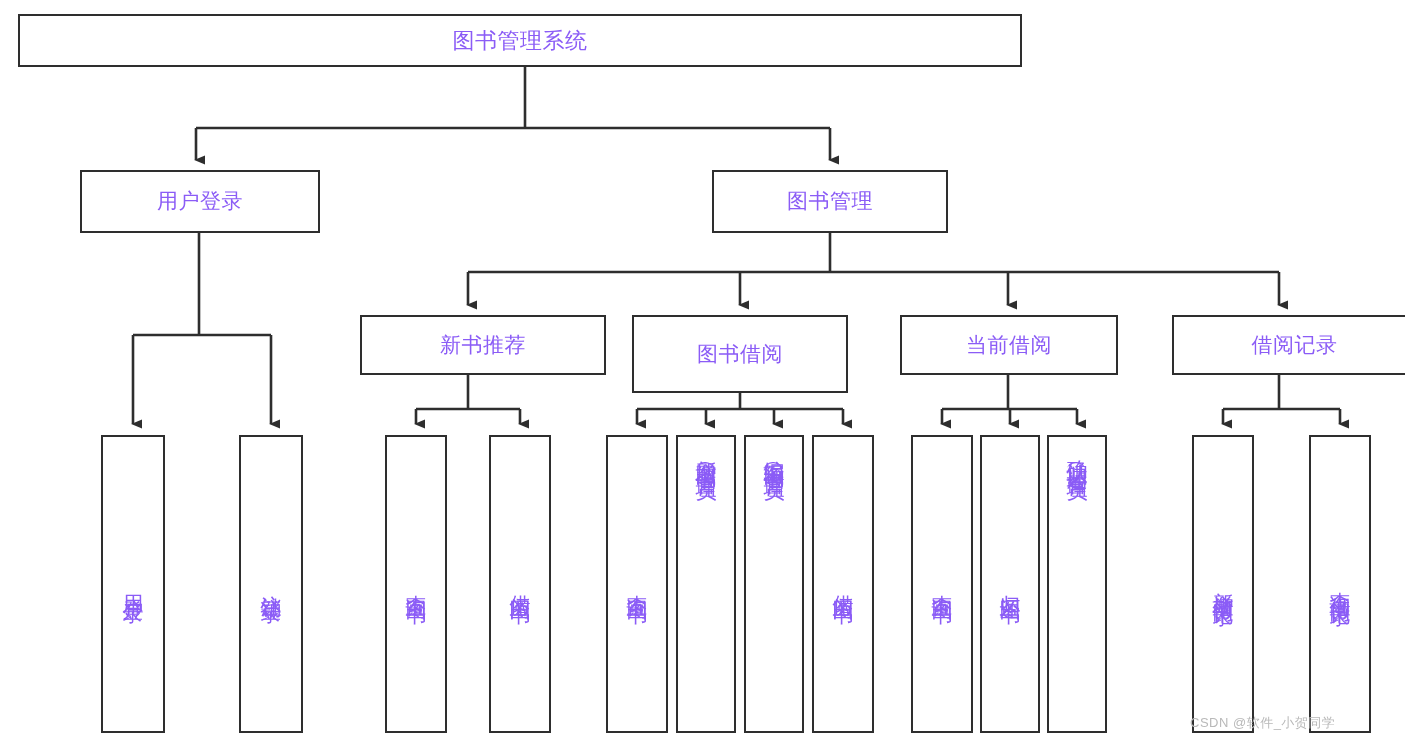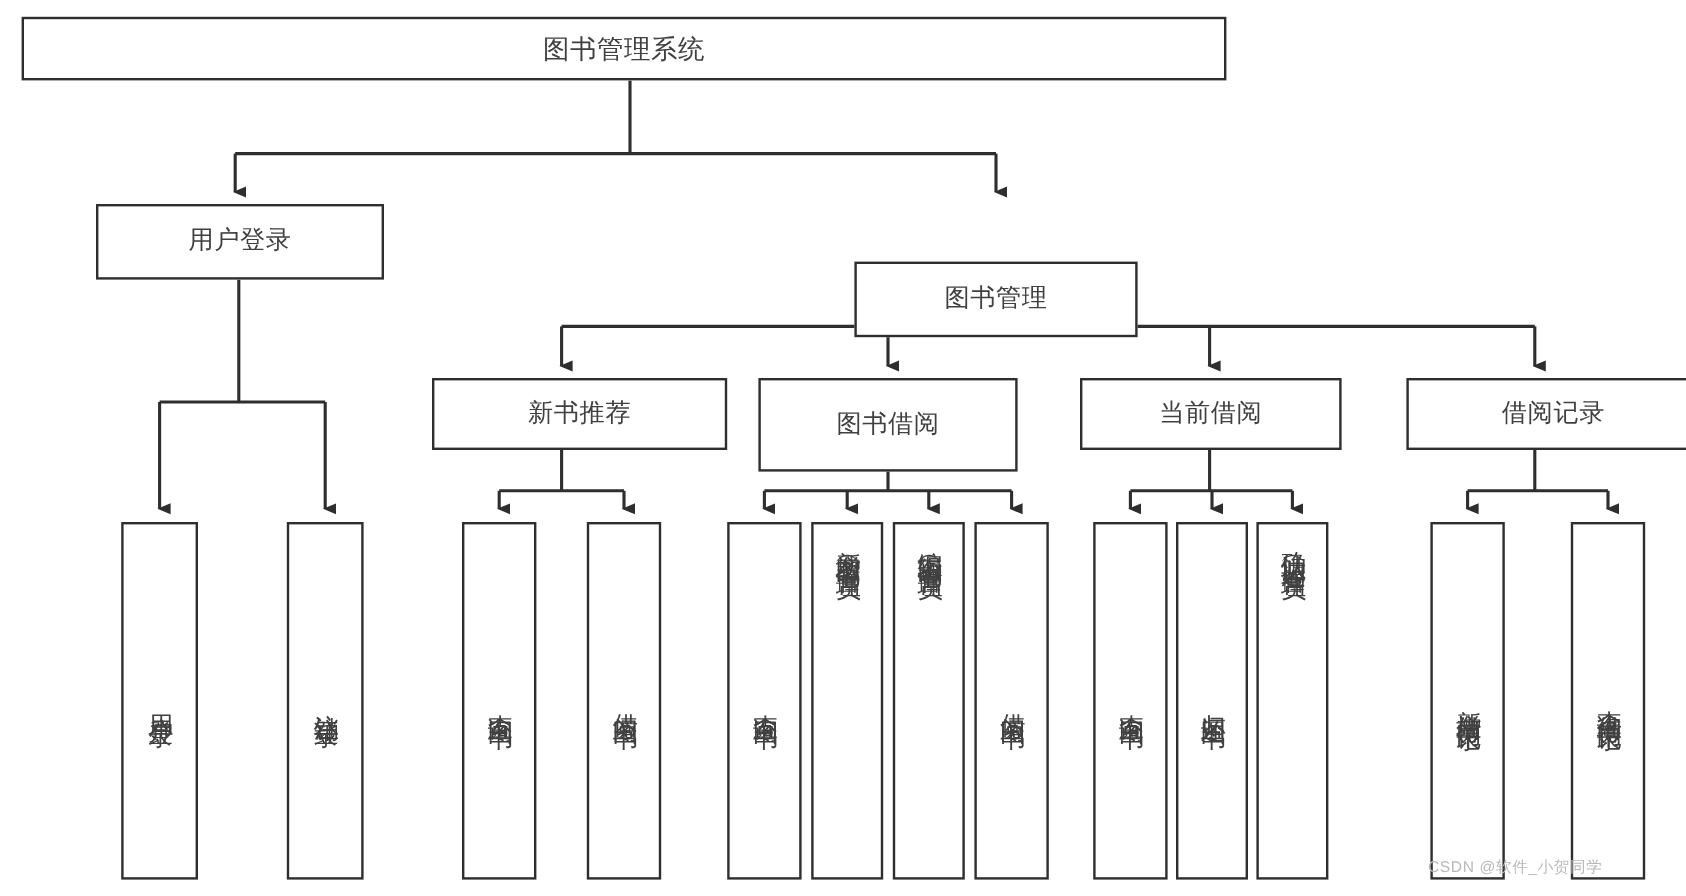--- a/index.html
+++ b/index.html
@@ -28,21 +28,21 @@
     pointer-events: none;
   }
   .node {
     position: absolute;
     box-sizing: border-box;
     border: 2px solid #2e2e2e;
     background: #ffffff;
     display: flex;
     align-items: center;
     justify-content: center;
-    color: #404040;
+    color: #8b5cf6;
     font-size: 21px;
     line-height: 1.05;
     letter-spacing: 0.5px;
     z-index: 2;
   }
   .node.root {
     font-size: 22px;
   }
   .node.leaf {
     writing-mode: vertical-rl;
@@ -134,21 +134,21 @@
     </g>
   </svg>
 
   <div class="node root" style="left:18px; top:14px; width:1004px; height:53px;">
     <span>图书管理系统</span>
   </div>
 
   <div class="node" style="left:80px; top:170px; width:240px; height:63px;">
     <span>用户登录</span>
   </div>
-  <div class="node" style="left:712px; top:170px; width:236px; height:63px;margin-top:48px;">
+  <div class="node" style="left:712px; top:170px; width:236px; height:63px;">
     <span>图书管理</span>
   </div>
 
   <div class="node" style="left:360px; top:315px; width:246px; height:60px;">
     <span>新书推荐</span>
   </div>
   <div class="node" style="left:632px; top:315px; width:216px; height:78px;">
     <span>图书借阅</span>
   </div>
   <div class="node" style="left:900px; top:315px; width:218px; height:60px;">

